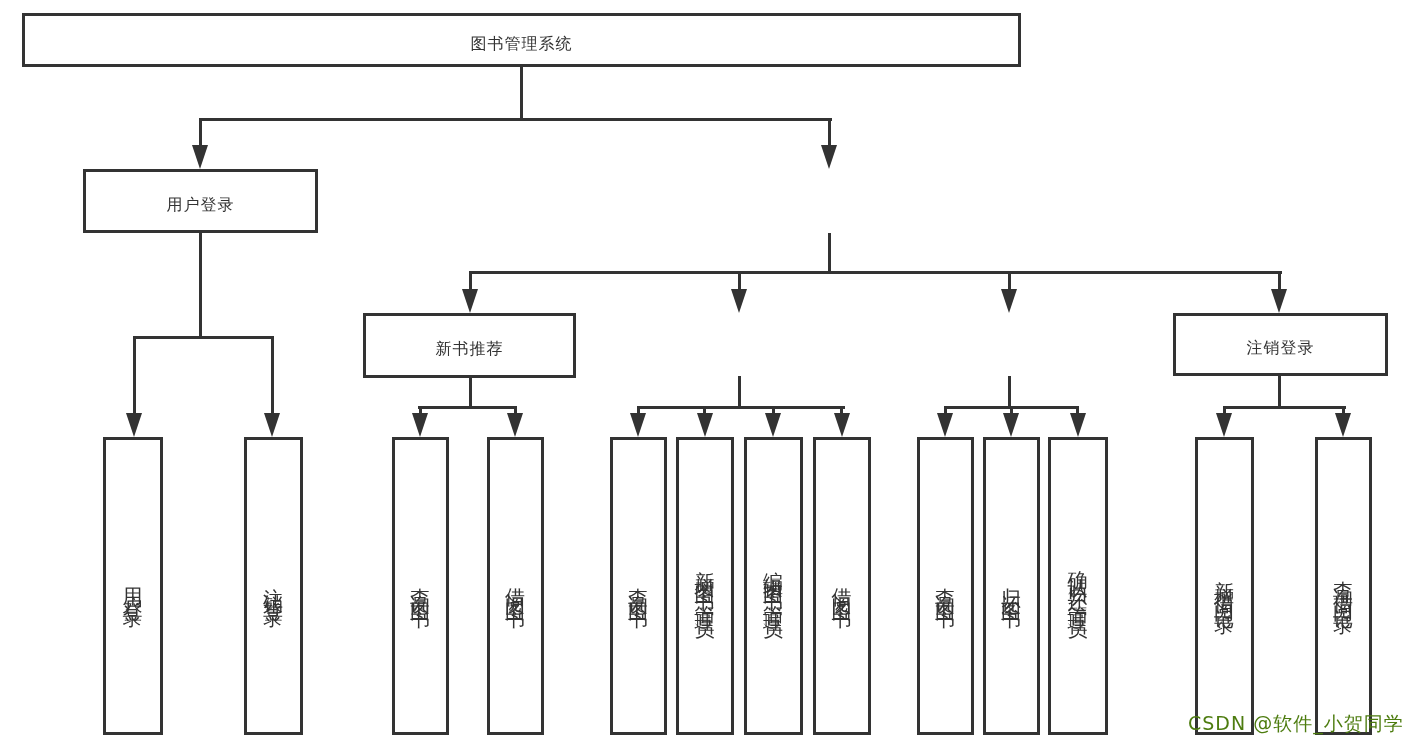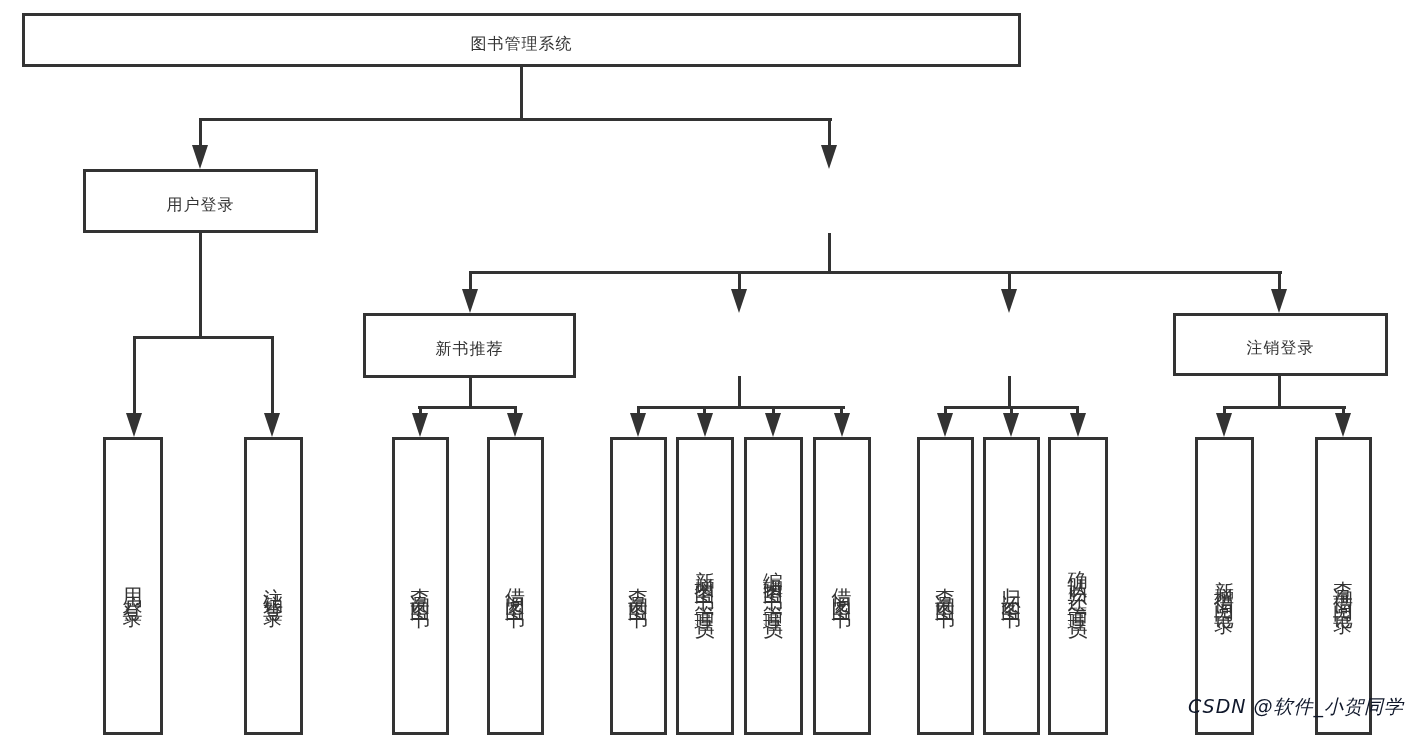--- a/index.html
+++ b/index.html
@@ -16,22 +16,22 @@
     writing-mode:vertical-rl;text-orientation:mixed;
     font-size:20px;line-height:1;letter-spacing:7px;white-space:nowrap;
   }
   .ln{position:absolute;background:#333333;}
   .ar{
     position:absolute;width:0;height:0;
     border-left:8px solid transparent;border-right:8px solid transparent;
     border-top:24px solid #333333;
   }
   .watermark{
-    position:absolute;left:1188px;top:694px;z-index:10;
-    font-size:19px;color:#0f172a;letter-spacing:1px;white-space:nowrap;font-style:italic;
+    position:absolute;left:1188px;top:711px;z-index:10;
+    font-size:19px;color:#4d7c0f;letter-spacing:1px;white-space:nowrap;
   }
 </style>
 </head>
 <body>
 
 <div id="canvas">
 
   <div class="box" style="left:22px;top:13px;width:999px;height:54px;">
     <span class="hlabel">图书管理系统</span>
   </div>

